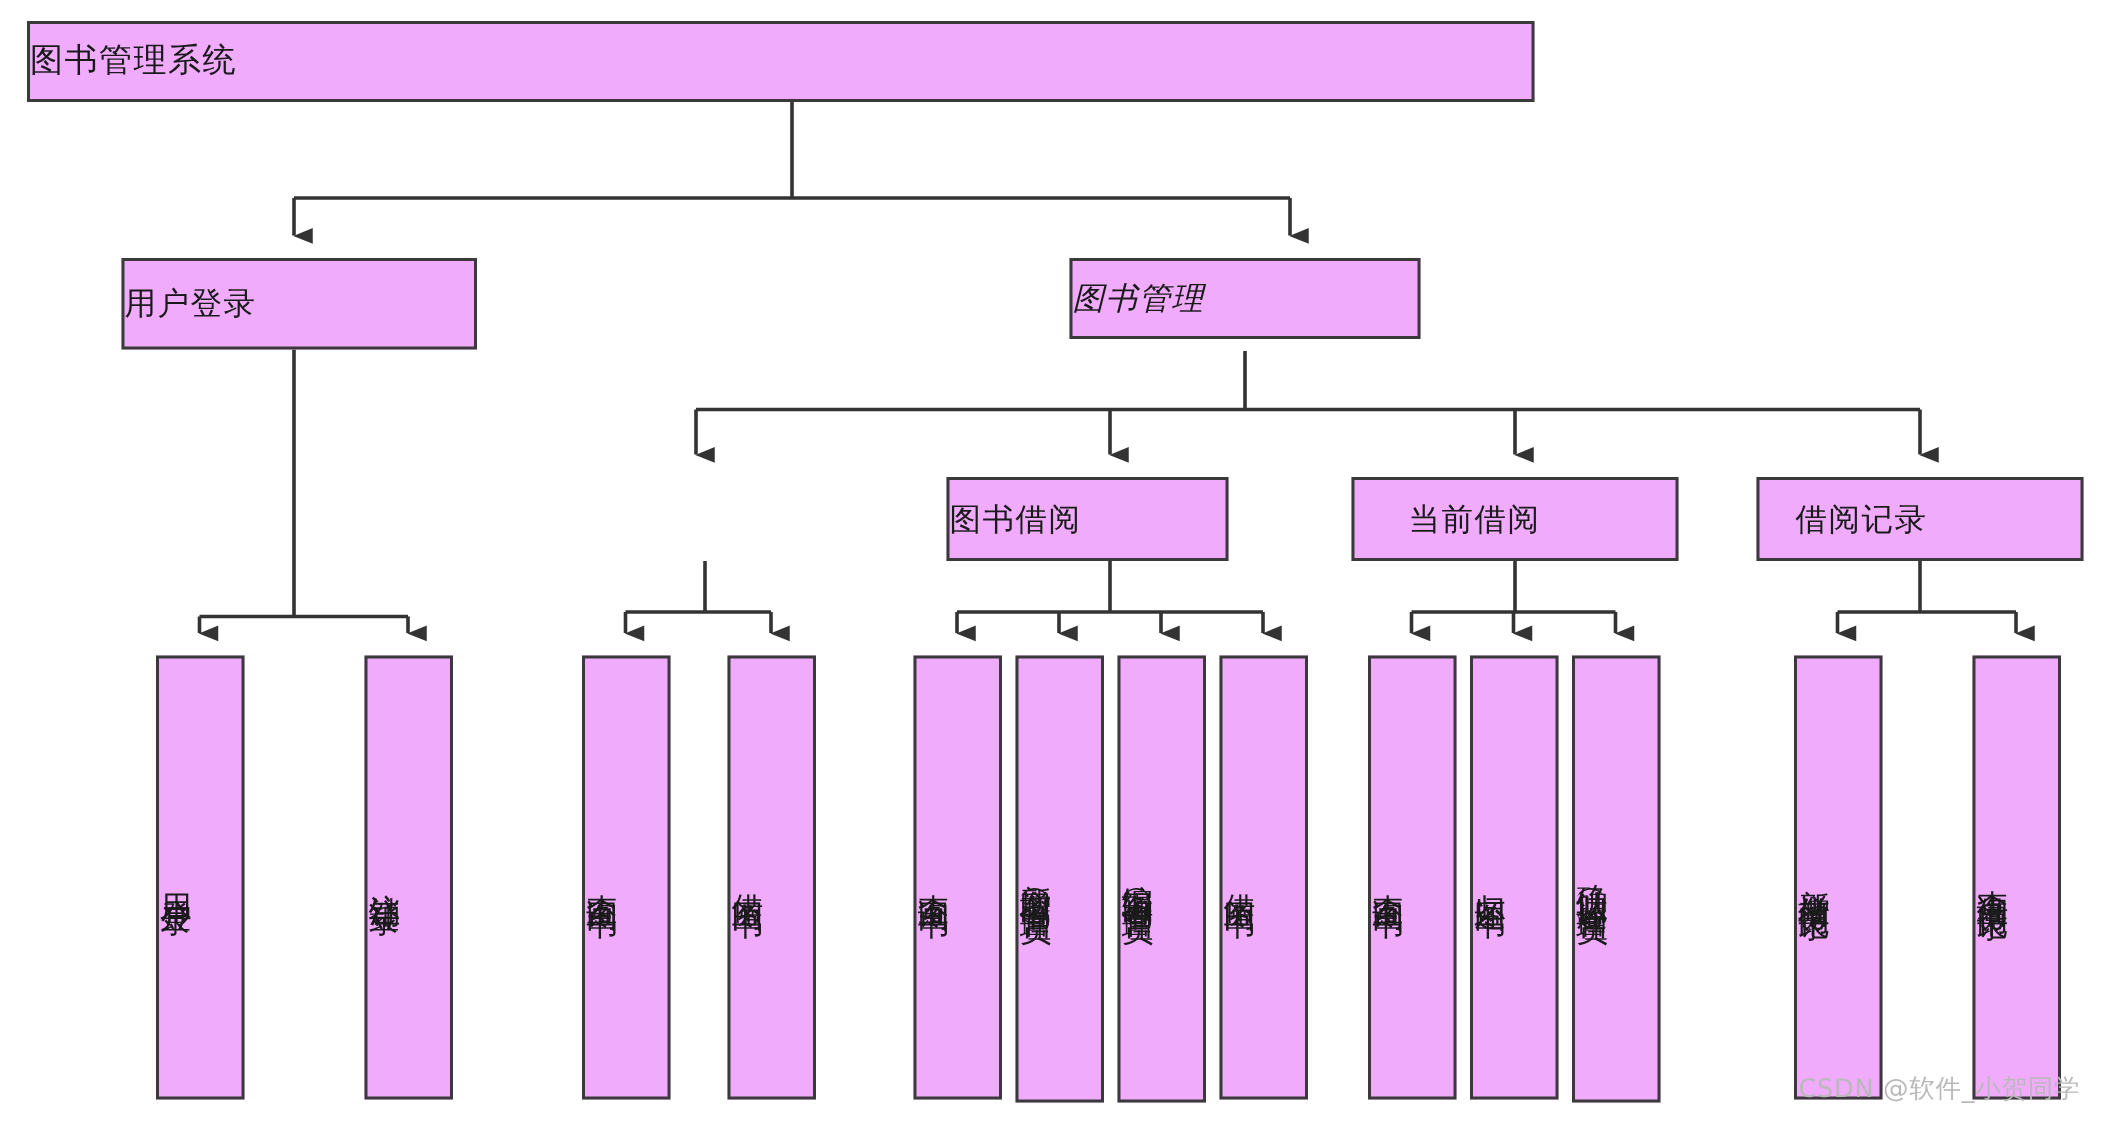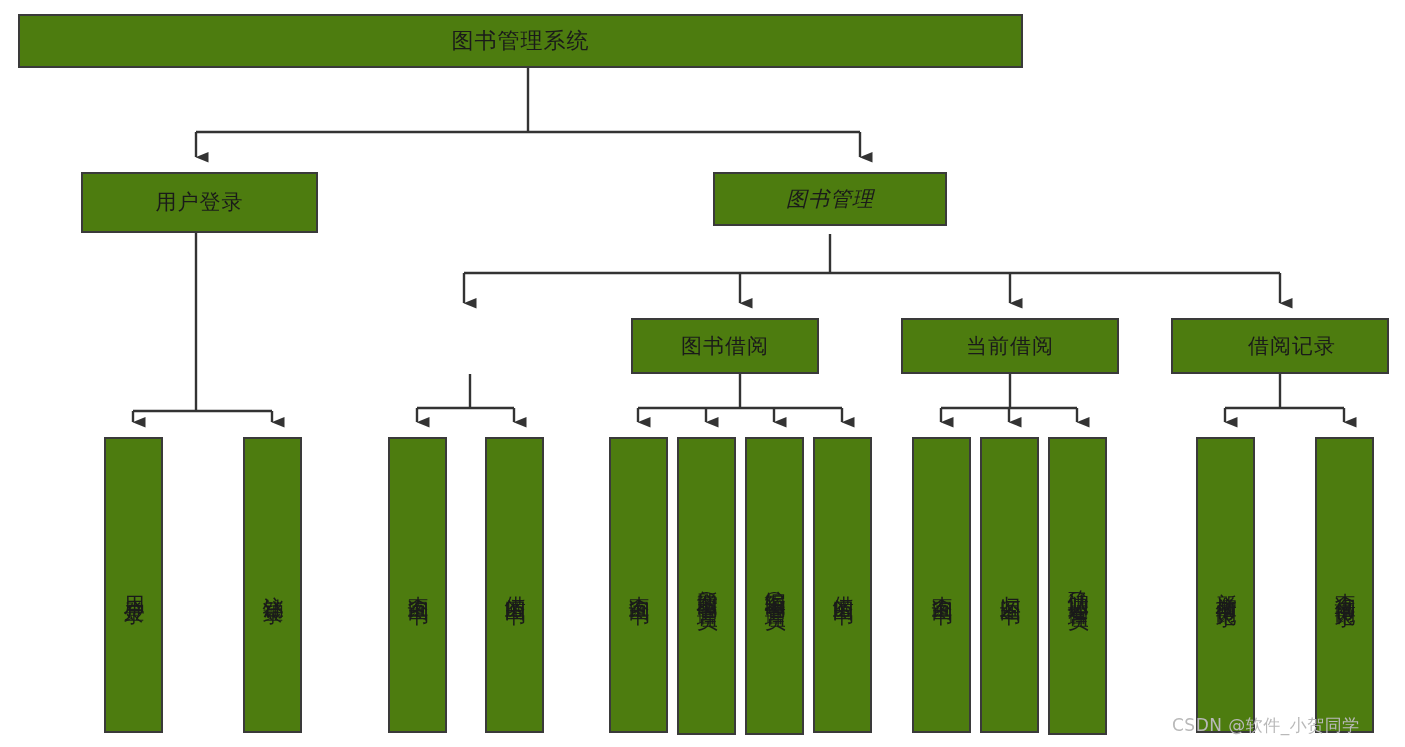--- a/index.html
+++ b/index.html
@@ -23,24 +23,24 @@
     left: 0;
     top: 0;
     width: 1405px;
     height: 747px;
     pointer-events: none;
   }
   .node {
     position: absolute;
     box-sizing: border-box;
     border: 2px solid #3a3a3a;
-    background: #4d7c0f;
+    background: #f0abfc;
     display: flex;
     align-items: center;
-    justify-content: center;
+    justify-content: flex-start;
     color: #1a1a1a;
     line-height: 1.18;
   }
   .node.horiz {
     font-size: 21px;
     letter-spacing: 1px;
   }
   .node.vert {
     font-size: 21px;
     letter-spacing: 2px;
@@ -129,21 +129,21 @@
 
   <div class="node horiz" style="left:713px; top:172px; width:234px; height:54px;font-style:italic;">
     <span>图书管理</span>
   </div>
 
 
   <div class="node horiz" style="left:631px; top:318px; width:188px; height:56px;">
     <span>图书借阅</span>
   </div>
 
-  <div class="node horiz" style="left:901px; top:318px; width:218px; height:56px;">
+  <div class="node horiz" style="left:901px; top:318px; width:218px; height:56px;padding-left:36px;">
     <span>当前借阅</span>
   </div>
 
   <div class="node horiz" style="left:1171px; top:318px; width:218px; height:56px;padding-left:24px;">
     <span>借阅记录</span>
   </div>
 
   <div class="node vert" style="left:104px; top:437px; width:59px; height:296px;">
     <span class="vtext">用户登录</span>
   </div>
@@ -189,15 +189,15 @@
   </div>
 
   <div class="node vert" style="left:1196px; top:437px; width:59px; height:296px;">
     <span class="vtext">新增借阅记录</span>
   </div>
 
   <div class="node vert" style="left:1315px; top:437px; width:59px; height:296px;">
     <span class="vtext">查询借阅记录</span>
   </div>
 
-  <div class="watermark" style="left:1172px; top:714px;">CSDN @软件_小贺同学</div>
+  <div class="watermark" style="left:1199px; top:714px;">CSDN @软件_小贺同学</div>
 
 </div>
 
 </body></html>

